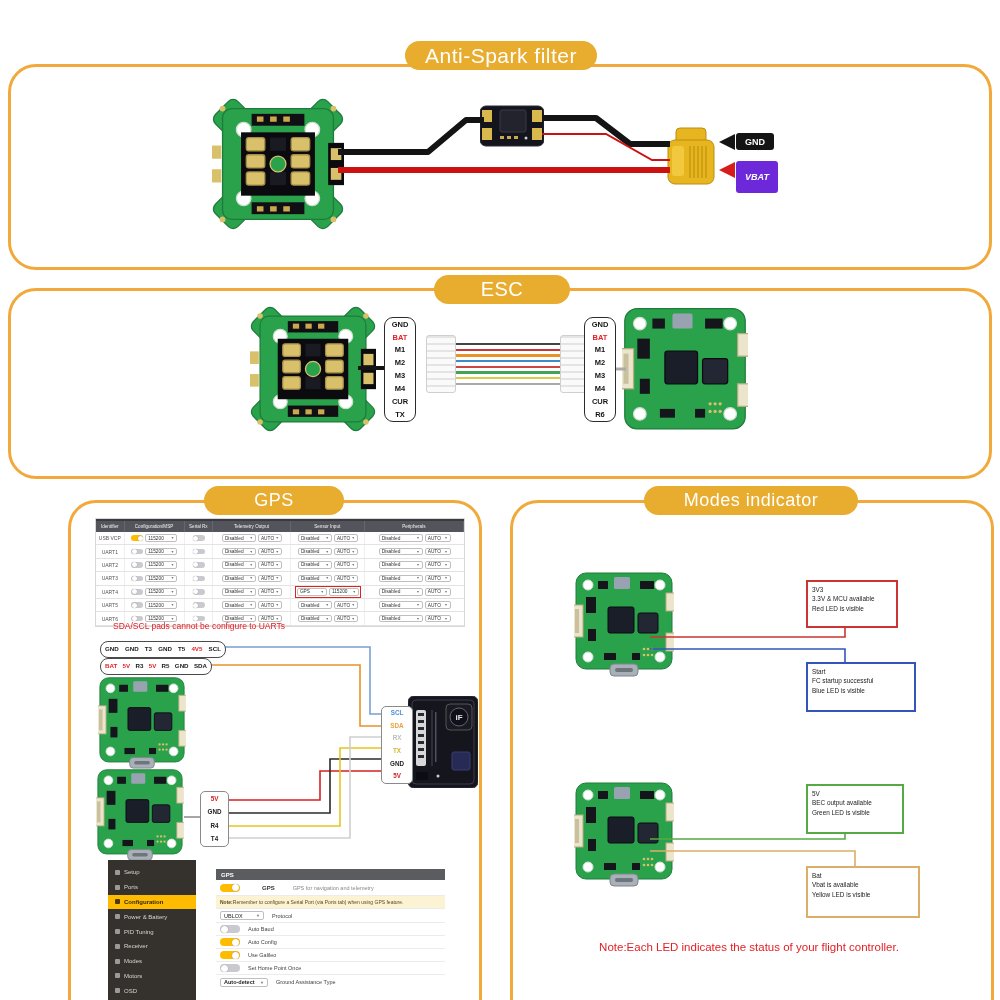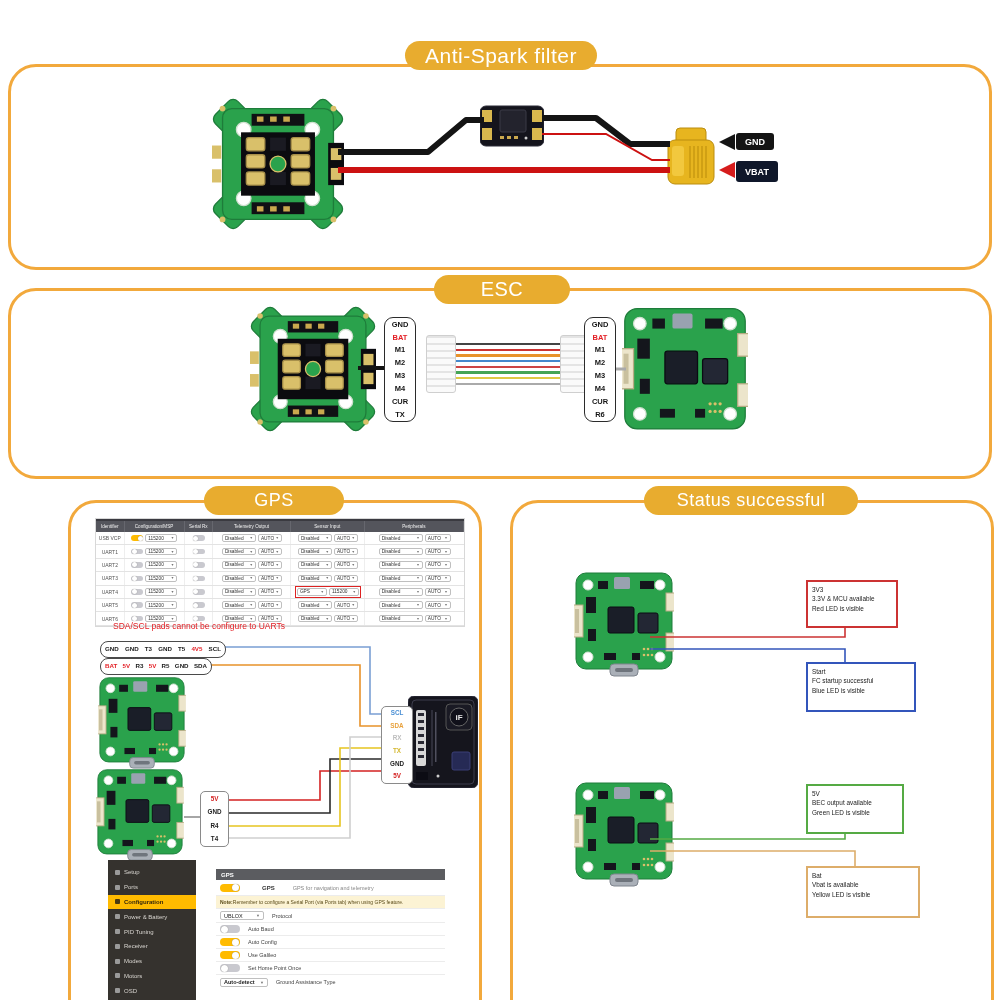--- a/index.html
+++ b/index.html
@@ -204,21 +204,21 @@
   <div class="wm" style="left:238px;top:733px;font-size:44px;">motez</div>
 
   <div class="sec" style="left:8px;top:26px;width:978px;height:200px;"></div>
   <div class="sec" style="left:8px;top:250px;width:978px;height:185px;"></div>
   <div class="sec" style="left:68px;top:462px;width:408px;height:534px;"></div>
   <div class="sec" style="left:510px;top:462px;width:478px;height:534px;"></div>
 
   <div class="pill" style="left:405px;top:3px;width:192px;height:29px;font-size:21px;">Anti-Spark filter</div>
   <div class="pill" style="left:434px;top:237px;width:136px;height:29px;font-size:20px;">ESC</div>
   <div class="pill" style="left:204px;top:448px;width:140px;height:29px;font-size:18px;">GPS</div>
-  <div class="pill" style="left:644px;top:448px;width:214px;height:29px;font-size:18px;">Status successful</div>
+  <div class="pill" style="left:644px;top:448px;width:214px;height:29px;font-size:18px;">Modes indicator</div>
 
   <svg class="lines-under" width="1000" height="1000">
     <path d="M216,609 H370 V676 H381" fill="none" stroke="#7a9fd4" stroke-width="1.6"></path>
     <path d="M202,627 H360 V688 H381" fill="none" stroke="#e8922a" stroke-width="1.6"></path>
     <path d="M227,762 H320 V733 H381" fill="none" stroke="#d42222" stroke-width="1.6"></path>
     <path d="M227,775 H330 V721 H381" fill="none" stroke="#2a2a2a" stroke-width="1.6"></path>
     <path d="M227,788 H340 V710 H381" fill="none" stroke="#e6c520" stroke-width="1.6"></path>
     <path d="M227,800 H350 V699 H381" fill="none" stroke="#cfcfcf" stroke-width="1.6"></path>
     <path d="M184,779 H200" fill="none" stroke="#888" stroke-width="1.5"></path>
   </svg>
@@ -229,21 +229,21 @@
   <svg class="board" style="left:480px;top:62px;" width="64" height="52">
       <use href="#asf"></use>
     </svg>
   <svg class="board" style="left:666px;top:88px;" width="50" height="60">
       <use href="#xt"></use>
     </svg>
 
   <div class="arrow" style="left:719px;top:96px;"></div>
   <div class="tag" style="left:736px;top:95px;width:38px;height:17px;background:#141414;">GND</div>
   <div class="arrow" style="left:719px;top:124px;border-right-color:#d61c1c;"></div>
-  <div class="tag" style="left:736px;top:123px;width:42px;height:21px;background:#0f172a;">VBAT</div>
+  <div class="tag" style="left:736px;top:123px;width:42px;height:32px;background:#6d28d9;font-style:italic;">VBAT</div>
 
   <svg class="board" style="left:250px;top:268px;" width="126" height="126">
       <use href="#escb"></use>
     </svg>
   <svg class="board" style="left:622px;top:268px;" width="126" height="133">
       <use href="#fcb"></use>
     </svg>
 
   <div class="pincol" style="left:384px;top:279px;width:30px;height:103px;">
       <div class="li">GND</div>
@@ -755,20 +755,21 @@
     <div>5V</div>
       <div>BEC output available</div>
       <div>Green LED is visible</div>
   </div>
   <div class="callout co3" style="border-color: rgb(221, 173, 106);">
     <div>Bat</div>
       <div>Vbat is available</div>
       <div>Yellow LED is visible</div>
   </div>
 
+  <div class="statusnote" style="left:510px;top:903px;width:478px;">Note:Each LED indicates the status of your flight controller.</div>
 
   <svg class="lines" width="1000" height="1000">
 
     <path d="M338,114 H428 L466,82 H484" fill="none" stroke="#141414" stroke-width="6" stroke-linejoin="round"></path>
     <path d="M542,80 H596 L630,106 H670" fill="none" stroke="#141414" stroke-width="6" stroke-linejoin="round"></path>
     <path d="M338,132 H670" fill="none" stroke="#cc1111" stroke-width="6"></path>
     <path d="M542,96 H606 L652,122 H670" fill="none" stroke="#cc1111" stroke-width="2"></path>
 
     <path d="M358,330 H384" fill="none" stroke="#141414" stroke-width="4"></path>
     <path d="M614,331 H626" fill="none" stroke="#aaa" stroke-width="3"></path>

